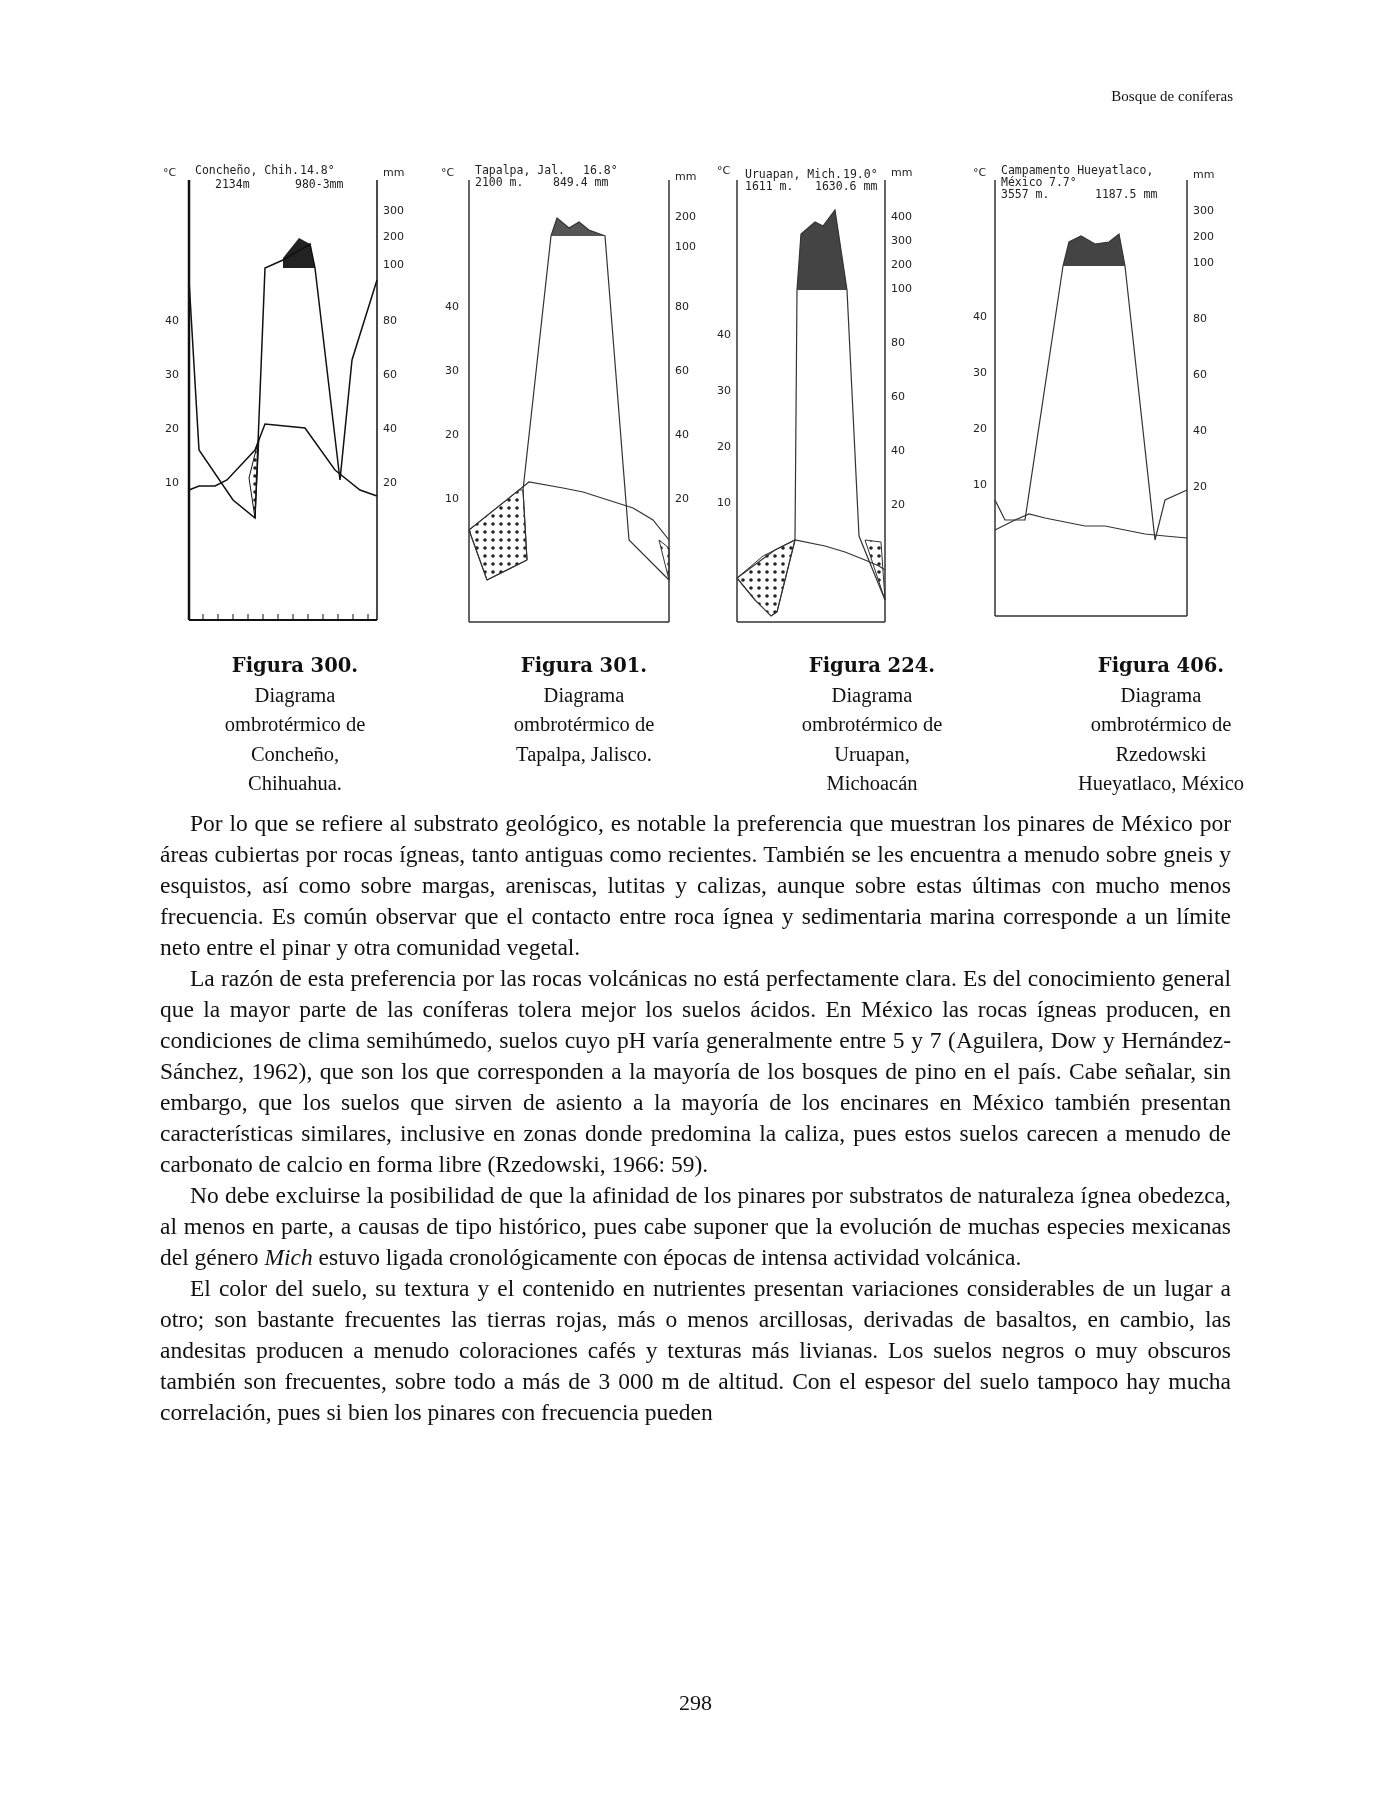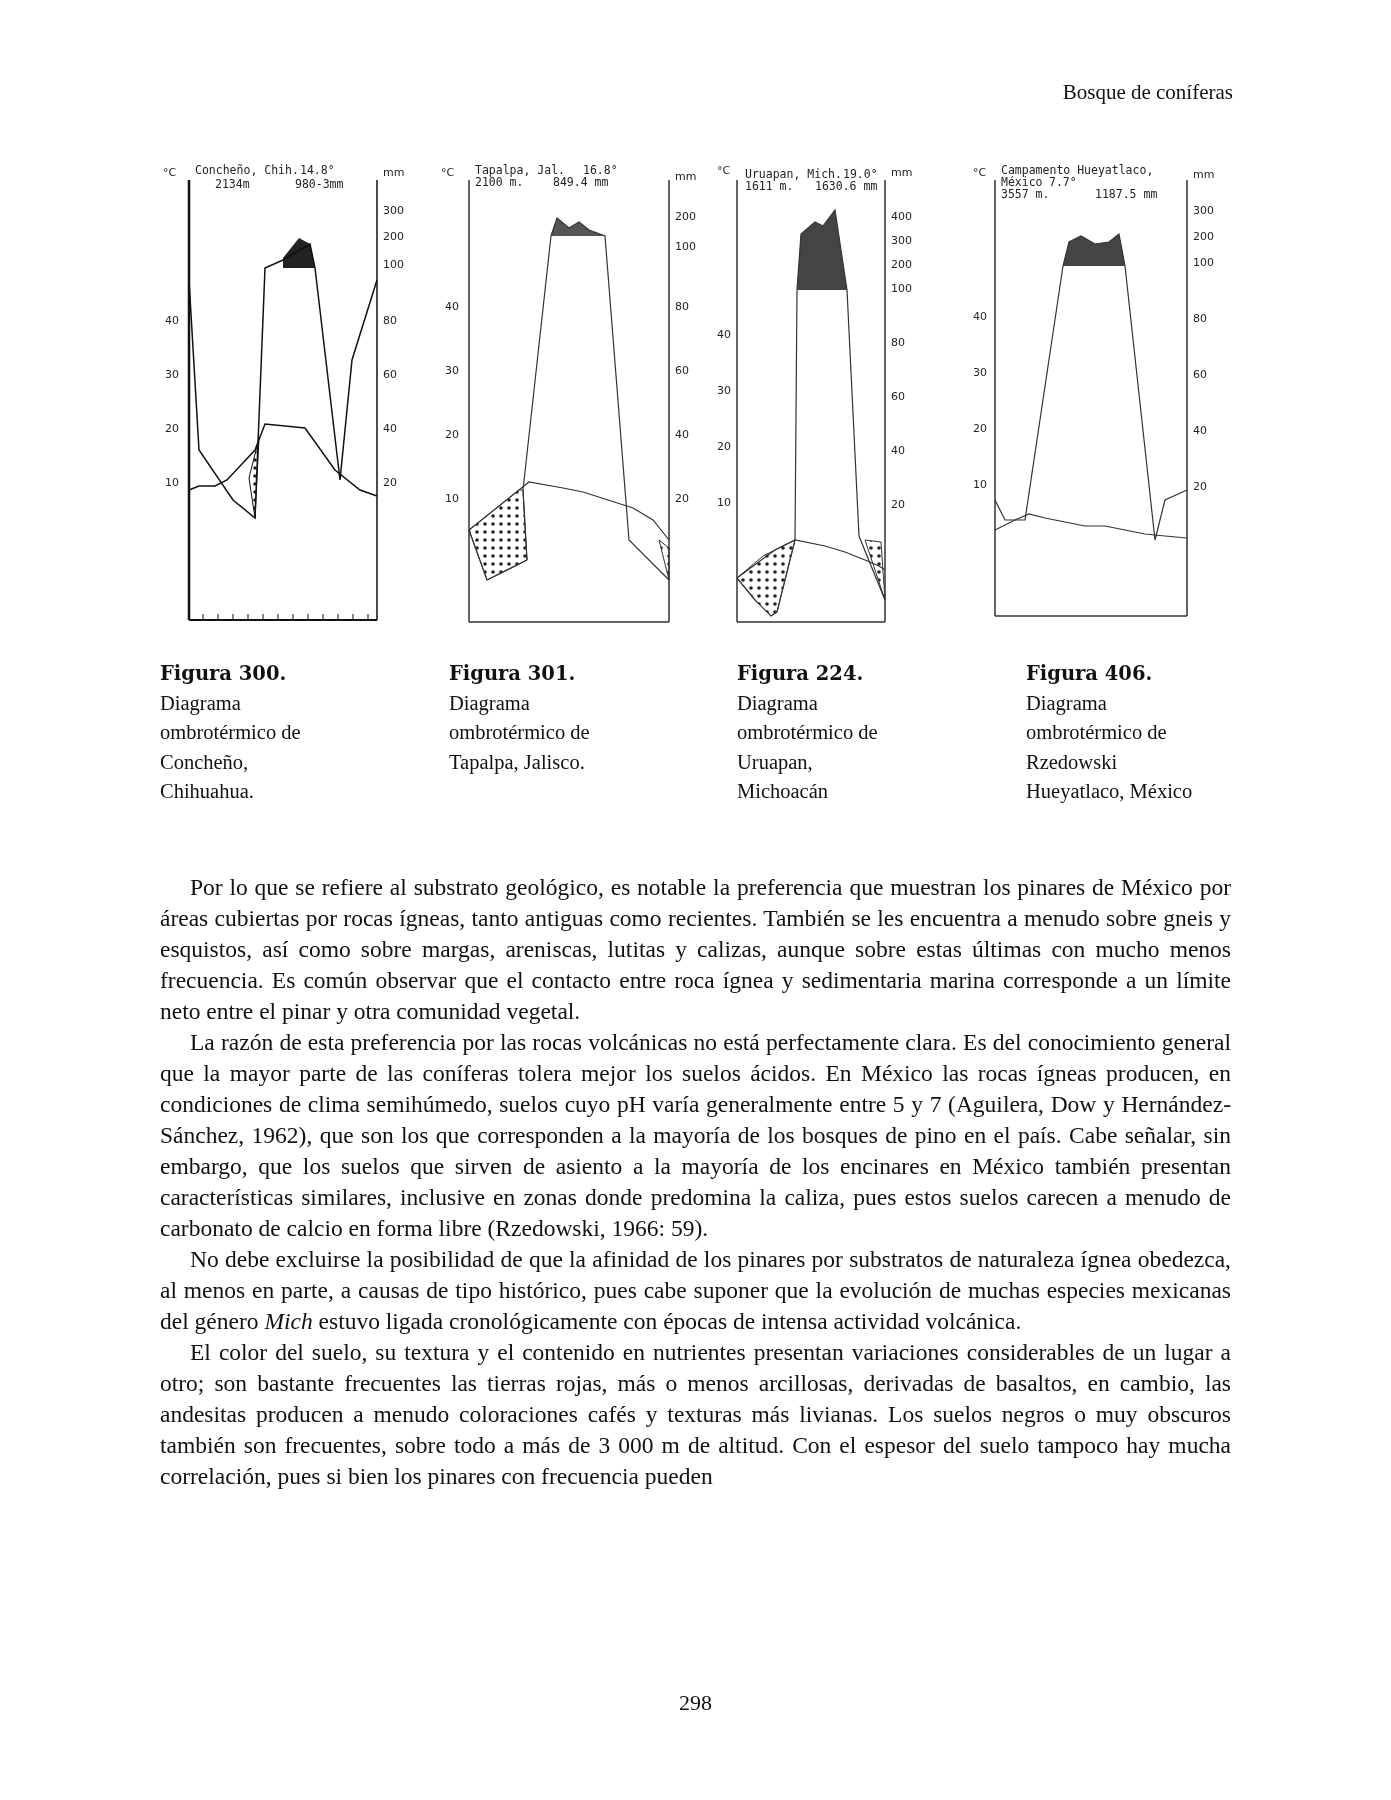--- a/index.html
+++ b/index.html
@@ -1,25 +1,25 @@
 <!DOCTYPE html>
 <html><head>
 <meta charset="utf-8">
 <style>
   html, body { margin:0; padding:0; background:#ffffff; }
   body { width:1391px; height:1800px; position:relative; overflow:hidden;
          font-family:"Liberation Serif","DejaVu Serif",serif; color:#111; }
-  .running-head { position:absolute; top:80px; right:158px; font-size:21px; }
+  .running-head { position:absolute; top:88px; right:158px; font-size:15px; }
   .figures { position:absolute; top:160px; left:155px; width:1080px; height:470px; }
   .fig { position:absolute; top:0; width:270px; height:470px; }
   .fig svg { width:100%; height:100%; }
   .captions { position:absolute; top:651px; left:160px; width:1080px; }
-  .cap { position:absolute; top:8px; width:270px; font-size:20.5px; line-height:29.5px; }
+  .cap { position:absolute; top:0; width:270px; font-size:20.5px; line-height:29.5px;text-align:center; }
   .cap b { font-family:"DejaVu Serif",serif; font-weight:bold; font-size:19.5px; }
-  .body-text { position:absolute; top:872px; left:160px; width:1071px;
+  .body-text { position:absolute; top:808px; left:160px; width:1071px;
                font-size:23.5px; line-height:31px; text-align:justify; }
   .body-text p { margin:0; text-indent:30px; }
   .folio { position:absolute; top:1690px; left:0; width:1391px; text-align:center; font-size:22px; }
   .lbl { font-family:"DejaVu Sans",sans-serif; font-size:11px; fill:#222; }
   .ttl { font-family:"DejaVu Sans Mono",monospace; font-size:11.5px; fill:#222; }
 </style>
 </head>
 <body>
 
 <div class="running-head">Bosque de coníferas</div>

